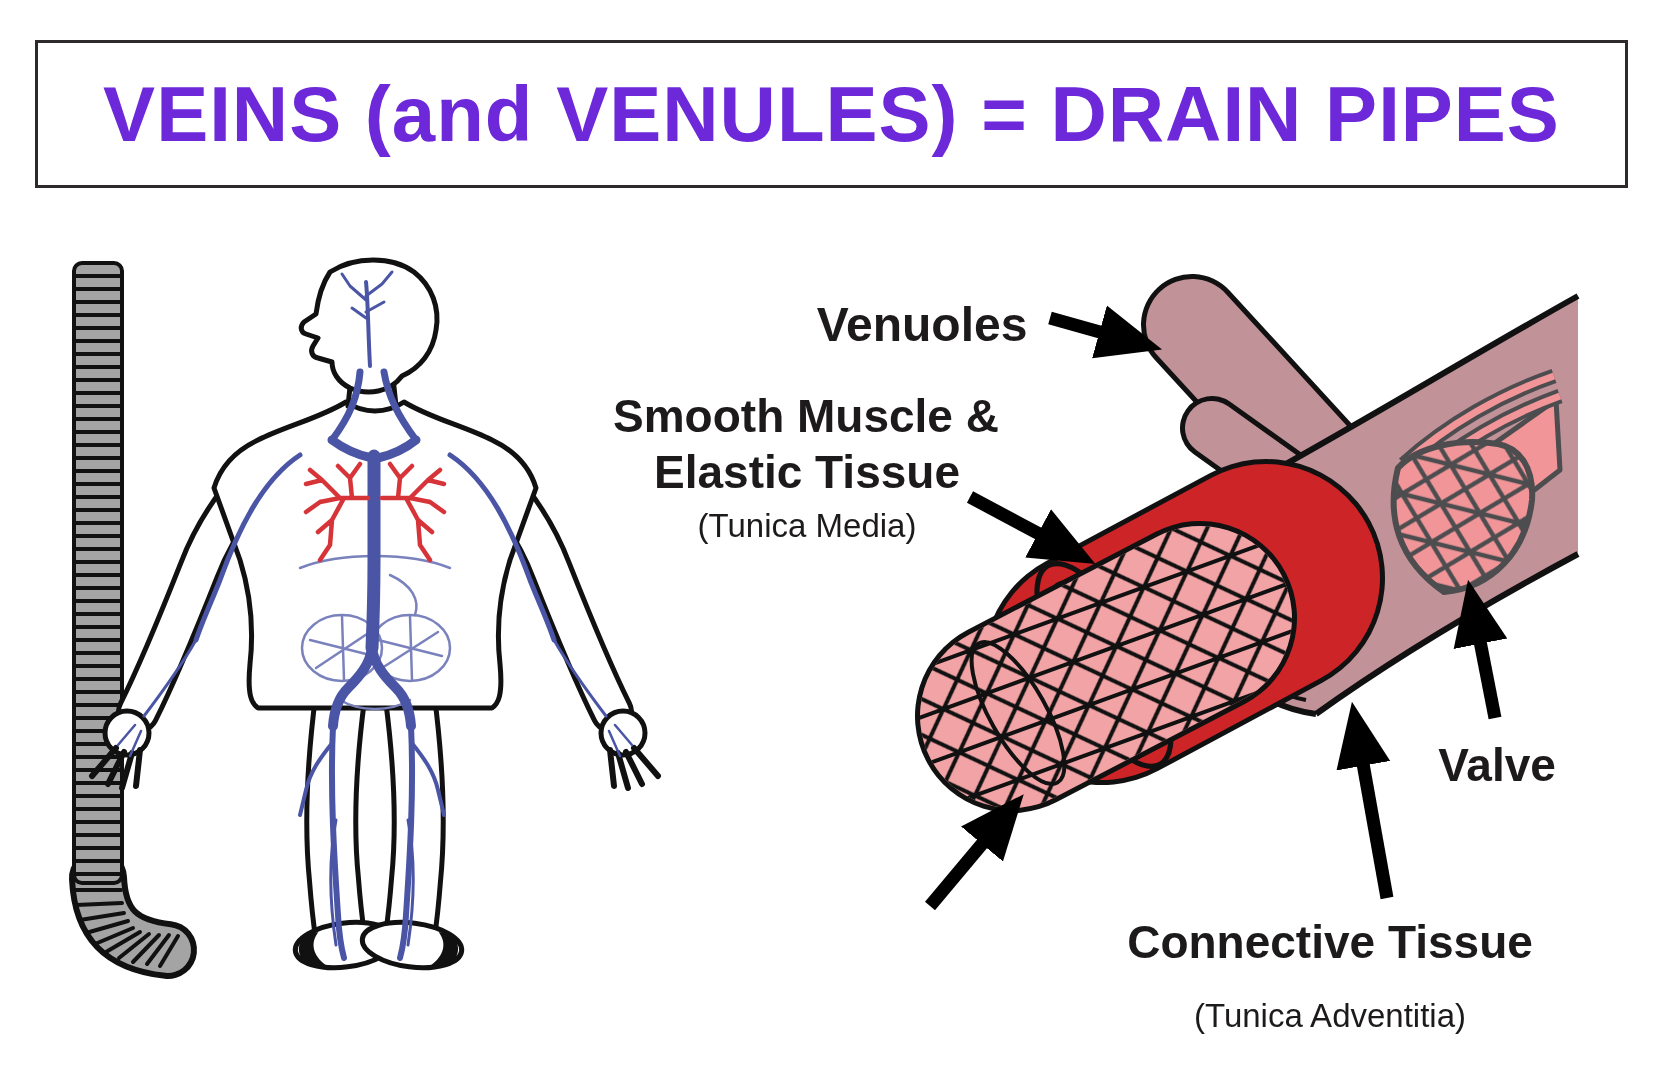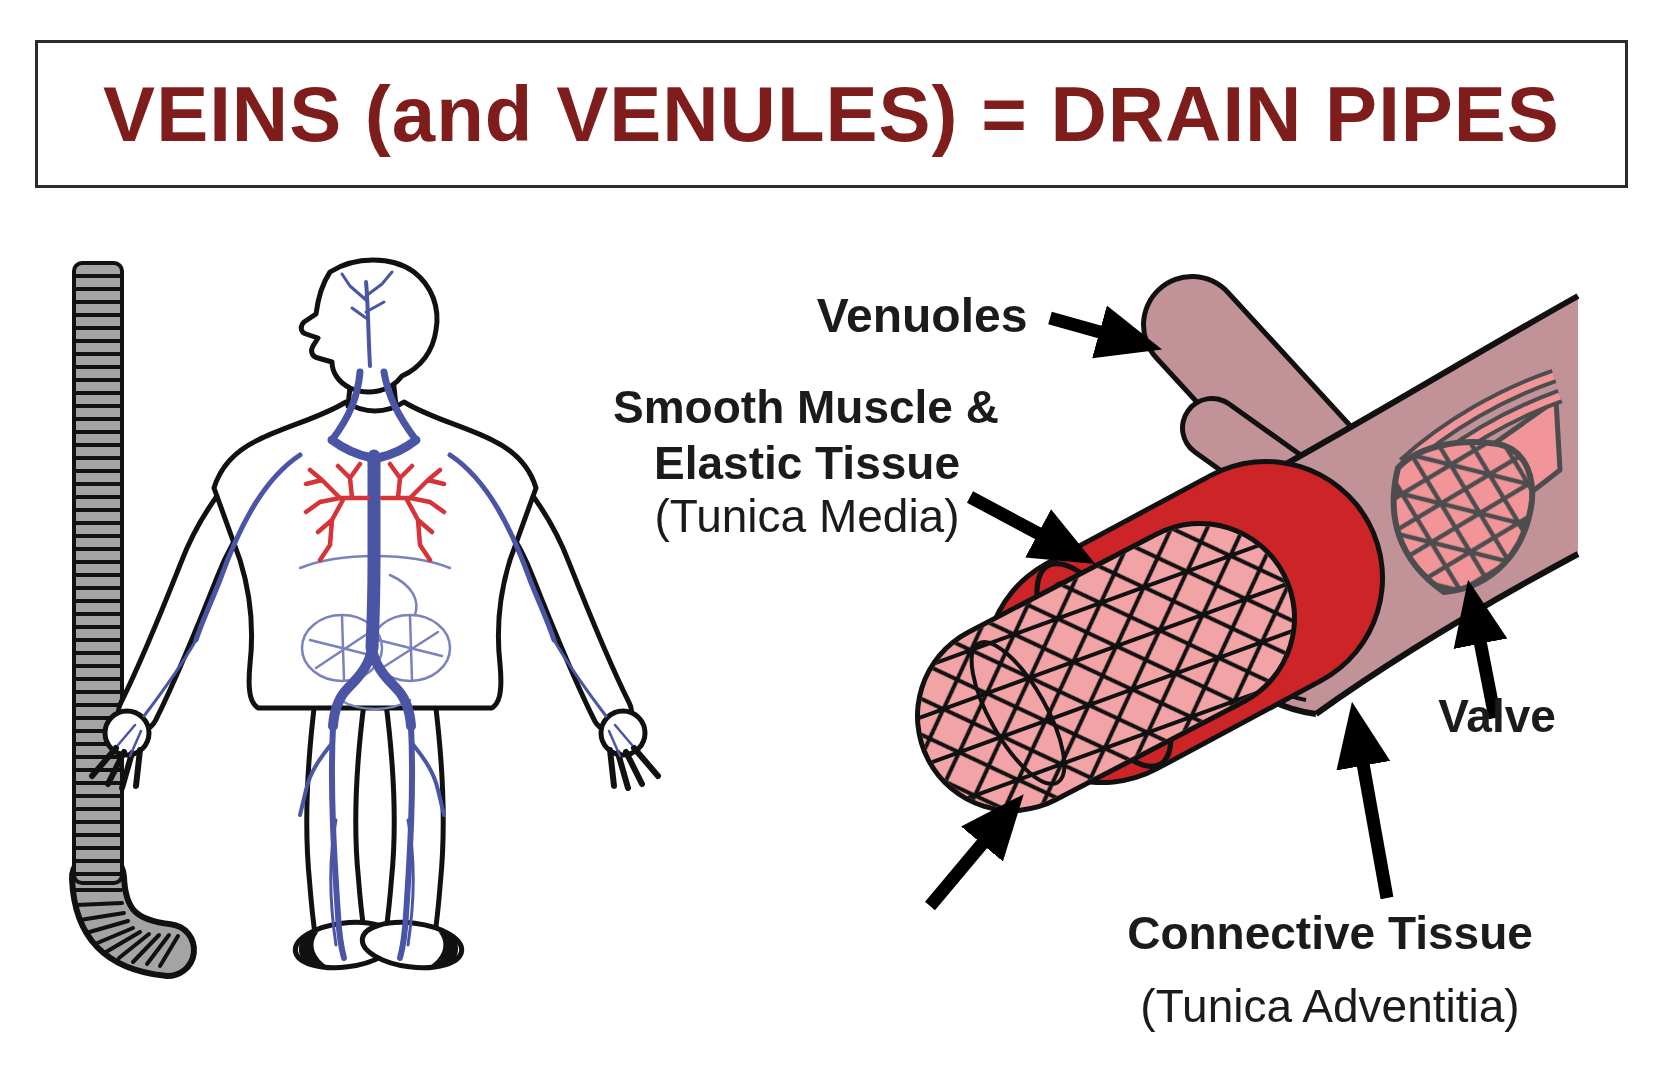--- a/index.html
+++ b/index.html
@@ -6,30 +6,30 @@
   .canvas{
     position:relative;width:1668px;height:1086px;background:#ffffff;overflow:hidden;
     font-family:"Liberation Sans", sans-serif;color:#231f20;
   }
   .title-box{
     position:absolute;left:35px;top:40px;width:1593px;height:148px;
     border:3px solid #2e2a2b;box-sizing:border-box;
     display:flex;align-items:center;justify-content:center;
   }
   .title-text{
-    font-size:78px;font-weight:bold;letter-spacing:1px;color:#7f1d1d;white-space:nowrap;
+    font-size:78px;font-weight:bold;letter-spacing:1px;color:#6d28d9;white-space:nowrap;
   }
   .art{position:absolute;left:0;top:0;width:1668px;height:1086px;}
   .lbl{
     position:absolute;transform:translate(-50%,-50%);white-space:nowrap;
-    color:#1d1a1b;text-align:center;line-height:1;
+    color:#1d1a1b;text-align:center;line-height:1;margin-top:9px;
   }
   .b48{font-size:48px;font-weight:bold;}
   .b46{font-size:46px;font-weight:bold;}
-  .r40{font-size:46px;font-weight:normal;}
+  .r40{font-size:33px;font-weight:normal;}
 </style>
 </head>
 <body>
 
 <div class="canvas">
 
   <div class="title-box">
     <div class="title-text">VEINS (and VENULES) = DRAIN PIPES</div>
   </div>
 
@@ -179,15 +179,15 @@
       <line x1="1495" y1="718" x2="1479" y2="636" marker-end="url(#ah)"></line>
     </g>
   </svg>
 
   <div class="lbl b48" style="left:922px;top:316px">Venuoles</div>
   <div class="lbl b46" style="left:807px;top:463px">Elastic Tissue</div>
   <div class="lbl b46" style="left:806px;top:407px">Smooth Muscle &amp;</div>
   <div class="lbl r40" style="left:807px;top:516px">(Tunica Media)</div>
   <div class="lbl b46" style="left:1330px;top:933px">Connective Tissue</div>
   <div class="lbl r40" style="left:1330px;top:1006px">(Tunica Adventitia)</div>
-  <div class="lbl b46" style="left:1497px;top:716px">Valve</div>
+  <div class="lbl b46" style="left:1497px;top:756px">Valve</div>
 
 </div>
 
 </body></html>

